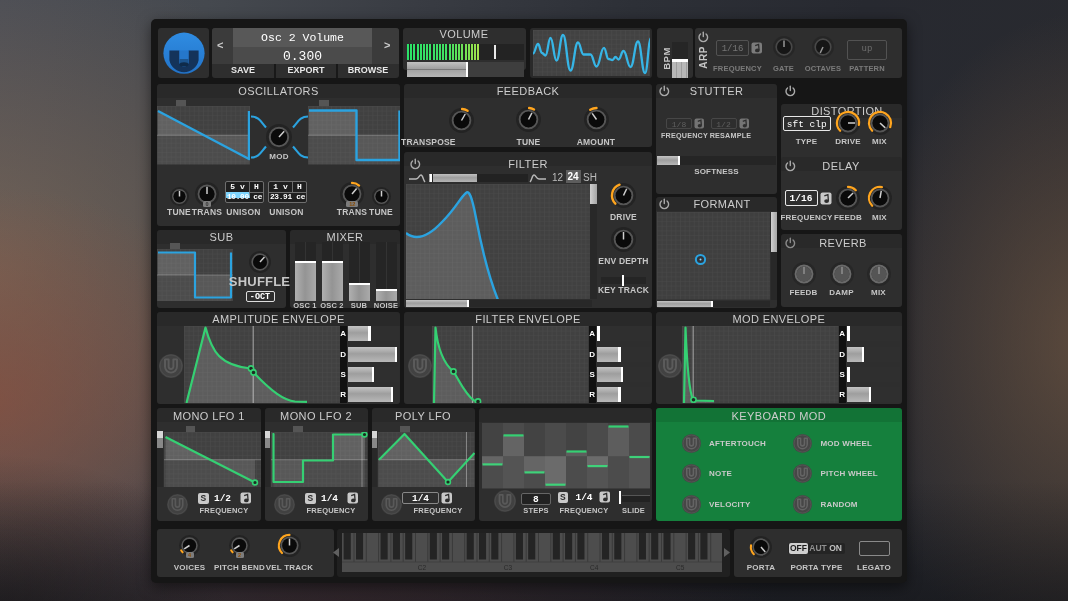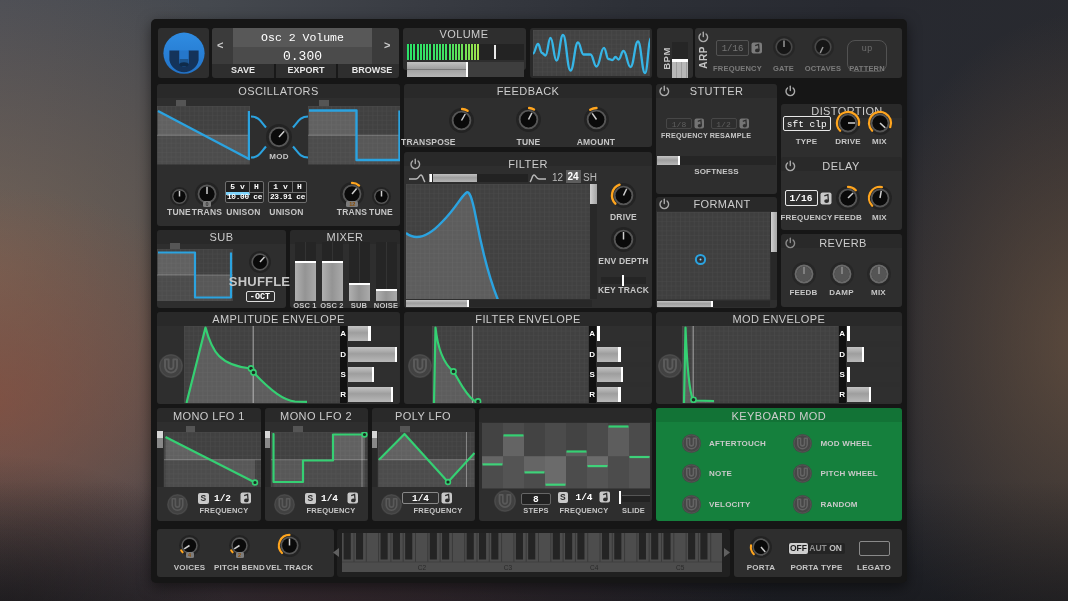--- a/index.html
+++ b/index.html
@@ -48,21 +48,21 @@
 <div style="position:absolute;left:21px;top:19px;width:139px;height:17px;background:#4b4b4b"></div>
 <div style="position:absolute;left:5px;top:11px;color:#ccc;font-size:11px;font-weight:700">&lt;</div>
 <div style="position:absolute;left:172px;top:11px;color:#ccc;font-size:11px;font-weight:700">&gt;</div>
 <div style="position:absolute;left:21px;top:3px;width:139px;text-align:center;font-family:'Liberation Mono',monospace;font-size:11.5px;color:#fff;white-space:nowrap">Osc 2 Volume</div>
 <div style="position:absolute;left:21px;top:21px;width:139px;text-align:center;font-family:'Liberation Mono',monospace;font-size:13px;color:#fff">0.300</div>
 <div style="position:absolute;left:0;top:36px;width:100%;height:14px;">
 <div style="position:absolute;left:62px;top:0;width:2px;height:14px;background:#191919"></div>
 <div style="position:absolute;left:124px;top:0;width:2px;height:14px;background:#191919"></div>
 <div style="position:absolute;left:0;top:1px;width:62px;text-align:center;font-size:9px;font-weight:700;color:#e8e8e8">SAVE</div>
 <div style="position:absolute;left:64px;top:1px;width:60px;text-align:center;font-size:9px;font-weight:700;color:#e8e8e8">EXPORT</div>
-<div style="position:absolute;left:126px;top:1px;width:68px;text-align:center;font-size:9px;font-weight:700;color:#e8e8e8">BROWSE</div>
+<div style="position:absolute;left:126px;top:1px;width:60px;text-align:center;font-size:9px;font-weight:700;color:#e8e8e8">BROWSE</div>
 </div>
 </div>
 <div class="sec" style="left:403px;top:27.5px;width:122.5px;height:42px;border-radius:3px;background:#2e2e2e;">
 <div style="position:absolute;left:-49.0px;top:-0.9px;width:220px;text-align:center;font-size:11px;font-weight:400;color:#cdcdcd;letter-spacing:0.4px;line-height:15px;white-space:nowrap">VOLUME</div>
 <div style="position:absolute;left:4px;top:16.5px;width:117px;height:16px;background:#232323">
 <div style="position:absolute;left:0;top:0;width:73px;height:16px;background:linear-gradient(90deg,#2be268 0%,#42e163 55%,#7fe052 85%,#a8e44c 100%)"></div>
 <div style="position:absolute;left:0;top:0;width:73px;height:16px;background:repeating-linear-gradient(90deg,rgba(25,25,25,0) 0px,rgba(25,25,25,0) 2.1px,#1f1f1f 2.1px,#1f1f1f 3.2px)"></div>
 <div style="position:absolute;left:87px;top:1px;width:2px;height:14px;background:#e8e8e8"></div>
 </div>
 <div style="position:absolute;left:4px;top:34px;width:117px;height:15.5px;background:#3e3e3e">
@@ -94,21 +94,21 @@
 <div style="position:absolute;left:0;top:0;width:207px;height:50px;opacity:0.5">
 <div style="position:absolute;left:21.5px;top:12px;width:33px;height:16px;border:1px solid #777;border-radius:2px;background:none;font-family:'Liberation Mono',monospace;font-size:9px;font-weight:400;color:#bbb;text-align:center;line-height:16px;box-sizing:border-box;white-space:nowrap">1/16</div>
 <svg style="position:absolute;left:56px;top:14px;" width="11.5" height="12" viewBox="0 0 11.5 12">
         <rect x="0.5" y="0.5" width="10.5" height="11" rx="2" fill="#c9c9c9"></rect>
         <ellipse cx="6.325" cy="8.399999999999999" rx="2.3000000000000003" ry="1.84" fill="#2e2e2e"></ellipse>
         <path d="M8.049999999999999,8.16 L7.590000000000001,2.4000000000000004 L4.14,3.5999999999999996" fill="none" stroke="#2e2e2e" stroke-width="1.3"></path>
       </svg>
 <div style="position:absolute;left:-17.0px;top:36.8px;width:120px;text-align:center;font-size:7.5px;font-weight:700;color:#c6c6c6;letter-spacing:0.2px;line-height:10px;white-space:nowrap">FREQUENCY</div>
 <div style="position:absolute;left:29.0px;top:36.8px;width:120px;text-align:center;font-size:7.5px;font-weight:700;color:#c6c6c6;letter-spacing:0.2px;line-height:10px;white-space:nowrap">GATE</div>
 <div style="position:absolute;left:68.5px;top:36.8px;width:120px;text-align:center;font-size:7.5px;font-weight:700;color:#c6c6c6;letter-spacing:0.2px;line-height:10px;white-space:nowrap">OCTAVES</div>
-<div style="position:absolute;left:152.5px;top:12px;width:40px;height:32px;border:1px solid #777;border-radius:8px;background:none;font-family:'Liberation Mono',monospace;font-size:9px;font-weight:400;color:#aaa;text-align:center;line-height:16px;box-sizing:border-box;white-space:nowrap">up</div>
+<div style="position:absolute;left:152.5px;top:12px;width:40px;height:20px;border:1px solid #777;border-radius:2px;background:none;font-family:'Liberation Mono',monospace;font-size:9px;font-weight:400;color:#aaa;text-align:center;line-height:16px;box-sizing:border-box;white-space:nowrap">up</div>
 <div style="position:absolute;left:112.5px;top:36.8px;width:120px;text-align:center;font-size:7.5px;font-weight:700;color:#c6c6c6;letter-spacing:0.2px;line-height:10px;white-space:nowrap">PATTERN</div>
 </div>
 </div>
 <svg style="position:absolute;left:768.5px;top:31.5px;opacity:0.65;" width="30" height="30" viewBox="0 0 30 30">
     <circle cx="15" cy="15" r="11" fill="#232323"></circle>
     <circle cx="15" cy="15" r="7.70" fill="none" stroke="#565656" stroke-width="1.87"></circle>
     <circle cx="15" cy="15" r="6.93" fill="#0a0a0a"></circle>
     <line x1="15" y1="15" x2="15.00" y2="8.40" stroke="#cfcfcf" stroke-width="1.5"></line>
   </svg>
 <svg style="position:absolute;left:808px;top:31.5px;opacity:0.65;" width="30" height="30" viewBox="0 0 30 30">
@@ -177,21 +177,21 @@
     <circle cx="13.5" cy="13.5" r="9.5" fill="#232323"></circle>
     <circle cx="13.5" cy="13.5" r="6.65" fill="none" stroke="#565656" stroke-width="1.62"></circle>
     <circle cx="13.5" cy="13.5" r="5.99" fill="#0a0a0a"></circle>
     <line x1="13.5" y1="13.5" x2="13.50" y2="7.80" stroke="#cfcfcf" stroke-width="1.5"></line>
   </svg>
 <div style="position:absolute;left:119.0px;top:205.6px;width:120px;text-align:center;font-size:8.5px;font-weight:700;color:#c6c6c6;letter-spacing:0.2px;line-height:12px;white-space:nowrap">TUNE</div>
 <div style="position:absolute;left:147.0px;top:205.6px;width:120px;text-align:center;font-size:8.5px;font-weight:700;color:#c6c6c6;letter-spacing:0.2px;line-height:12px;white-space:nowrap">TRANS</div>
 <div style="position:absolute;left:292.0px;top:205.6px;width:120px;text-align:center;font-size:8.5px;font-weight:700;color:#c6c6c6;letter-spacing:0.2px;line-height:12px;white-space:nowrap">TRANS</div>
 <div style="position:absolute;left:321.0px;top:205.6px;width:120px;text-align:center;font-size:8.5px;font-weight:700;color:#c6c6c6;letter-spacing:0.2px;line-height:12px;white-space:nowrap">TUNE</div>
 <div style="position:absolute;left:225px;top:181px;width:37px;height:19.5px;border:1px solid #6e6e6e;background:#1f1f1f;border-radius:2px">
-<div style="position:absolute;left:0;top:0;width:23px;height:9.5px;border-right:1px solid #6e6e6e;border-bottom:3px solid #7dd3fc;font-family:'Liberation Mono',monospace;font-size:8px;font-weight:700;color:#fff;text-align:center;line-height:10px">5 v</div>
+<div style="position:absolute;left:0;top:0;width:23px;height:9.5px;border-right:1px solid #6e6e6e;border-bottom:6px solid #7dd3fc;font-family:'Liberation Mono',monospace;font-size:8px;font-weight:700;color:#fff;text-align:center;line-height:10px">5 v</div>
 <div style="position:absolute;left:24px;top:0;width:13px;height:9.5px;border-bottom:1px solid #6e6e6e;font-family:'Liberation Mono',monospace;font-size:8px;font-weight:700;color:#fff;text-align:center;line-height:10px">H</div>
 <div style="position:absolute;left:0;top:10.5px;width:37px;height:9px;font-family:'Liberation Mono',monospace;font-size:7.8px;font-weight:700;color:#fff;text-align:center;line-height:9px;letter-spacing:-0.3px;white-space:nowrap">10.00 ce</div>
 </div>
 <div style="position:absolute;left:268px;top:181px;width:37px;height:19.5px;border:1px solid #6e6e6e;background:#1f1f1f;border-radius:2px">
 <div style="position:absolute;left:0;top:0;width:23px;height:9.5px;border-right:1px solid #6e6e6e;border-bottom:1px solid #6e6e6e;font-family:'Liberation Mono',monospace;font-size:8px;font-weight:700;color:#fff;text-align:center;line-height:10px">1 v</div>
 <div style="position:absolute;left:24px;top:0;width:13px;height:9.5px;border-bottom:1px solid #6e6e6e;font-family:'Liberation Mono',monospace;font-size:8px;font-weight:700;color:#fff;text-align:center;line-height:10px">H</div>
 <div style="position:absolute;left:0;top:10.5px;width:37px;height:9px;font-family:'Liberation Mono',monospace;font-size:7.8px;font-weight:700;color:#fff;text-align:center;line-height:9px;letter-spacing:-0.3px;white-space:nowrap">23.91 ce</div>
 </div>
 <div style="position:absolute;left:183.5px;top:205.6px;width:120px;text-align:center;font-size:8.5px;font-weight:700;color:#c6c6c6;letter-spacing:0.2px;line-height:12px;white-space:nowrap">UNISON</div>
 <div style="position:absolute;left:226.5px;top:205.6px;width:120px;text-align:center;font-size:8.5px;font-weight:700;color:#c6c6c6;letter-spacing:0.2px;line-height:12px;white-space:nowrap">UNISON</div>

